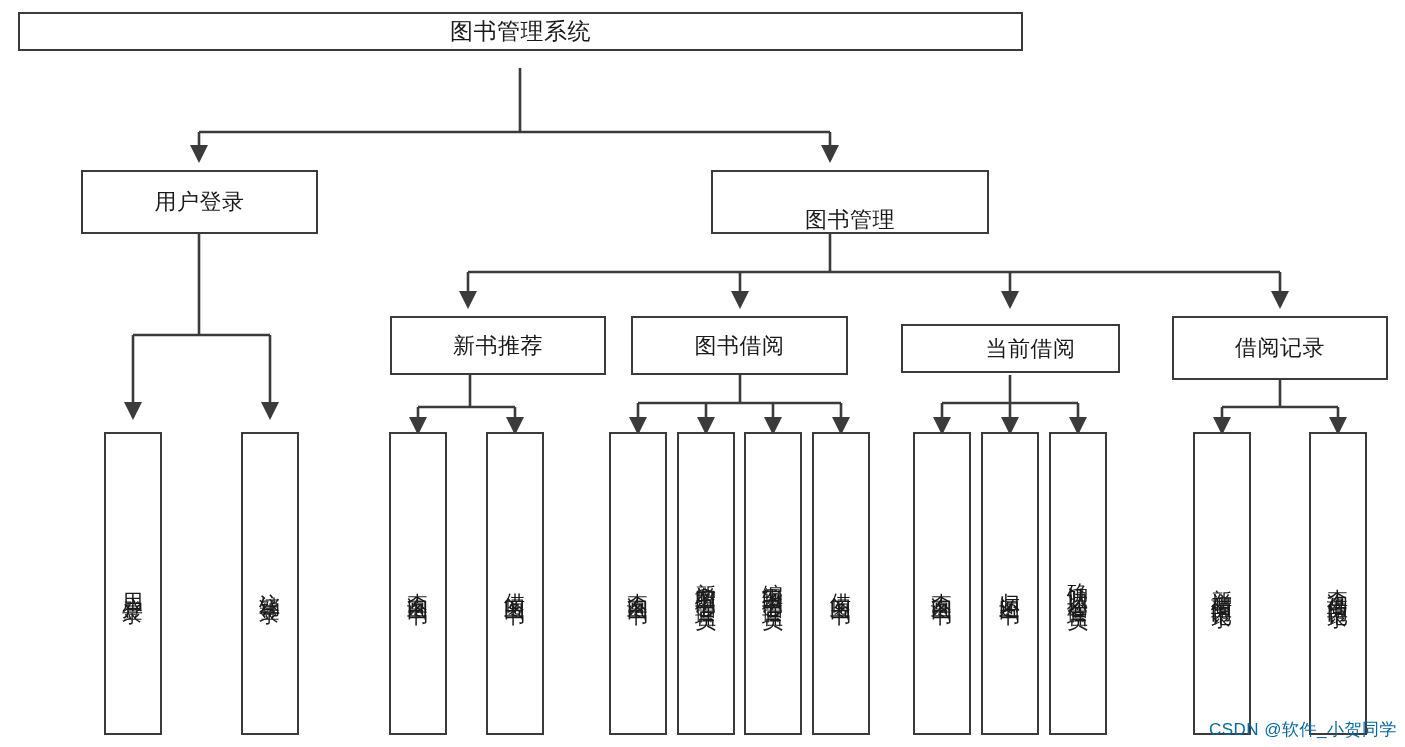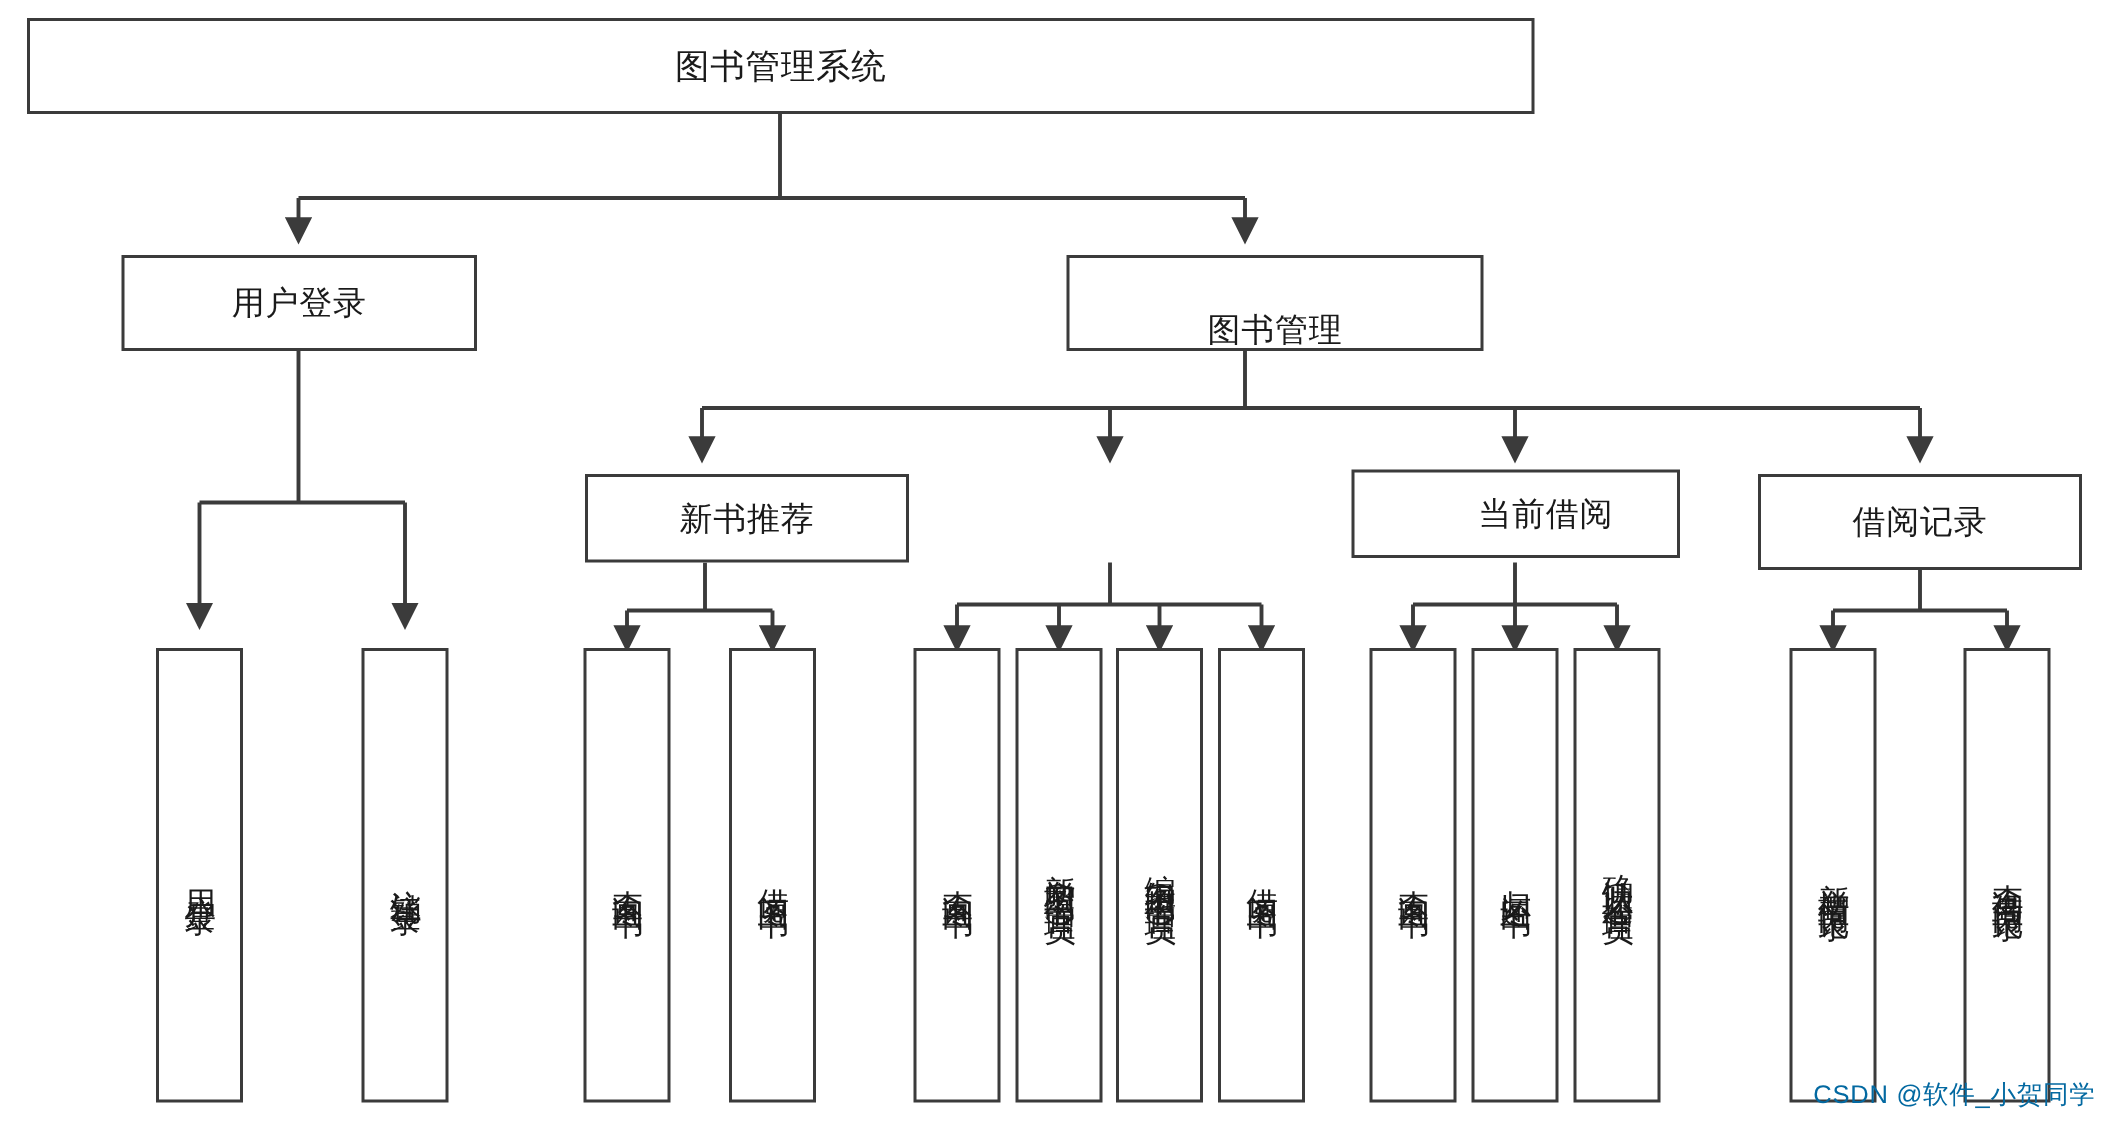--- a/index.html
+++ b/index.html
@@ -123,38 +123,41 @@
       <path d="M 1010 403 L 1010 432" marker-end="url(#arrow)"></path>
       <path d="M 1078 403 L 1078 432" marker-end="url(#arrow)"></path>
 
       <path d="M 1280 375 L 1280 407"></path>
       <path d="M 1222 407 L 1338 407"></path>
       <path d="M 1222 407 L 1222 432" marker-end="url(#arrow)"></path>
       <path d="M 1338 407 L 1338 432" marker-end="url(#arrow)"></path>
     </g>
   </svg>
 
-  <div class="node root horiz" style="left:18px; top:12px; width:1005px; height:64px;">
+  <div class="node root horiz" style="left:18px; top:12px; width:1005px; height:39px;">
     <span class="node-label">图书管理系统</span>
   </div>
 
   <div class="node horiz" style="left:81px; top:170px; width:237px; height:64px;">
     <span class="node-label">用户登录</span>
   </div>
 
   <div class="node horiz" style="left:711px; top:170px; width:278px; height:64px;align-items:flex-end;">
     <span class="node-label">图书管理</span>
   </div>
 
   <div class="node horiz" style="left:362px; top:316px; width:216px; height:59px;margin-left:28px;">
     <span class="node-label">新书推荐</span>
   </div>
 
-
-  <div class="node horiz" style="left:901px; top:313px; width:219px; height:59px;padding-left:40px;">
+  <div class="node horiz" style="left:631px; top:316px; width:217px; height:59px;">
+    <span class="node-label">图书借阅</span>
+  </div>
+
+  <div class="node horiz" style="left:901px; top:324px; width:219px; height:49px;padding-left:40px;">
     <span class="node-label">当前借阅</span>
   </div>
 
   <div class="node horiz" style="left:1172px; top:316px; width:216px; height:64px;">
     <span class="node-label">借阅记录</span>
   </div>
 
   <div class="node vert" style="left:104px; top:432px; width:58px; height:303px;">
     <span class="node-label">用户登录</span>
   </div>

